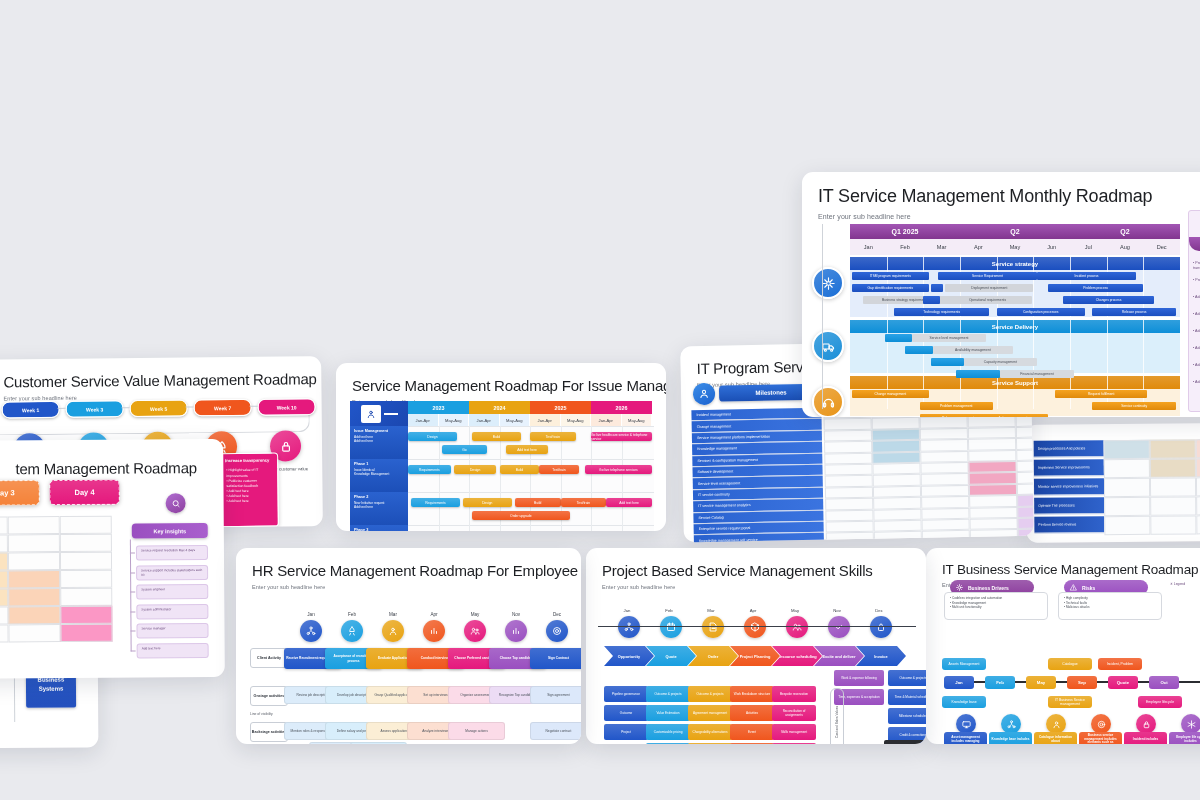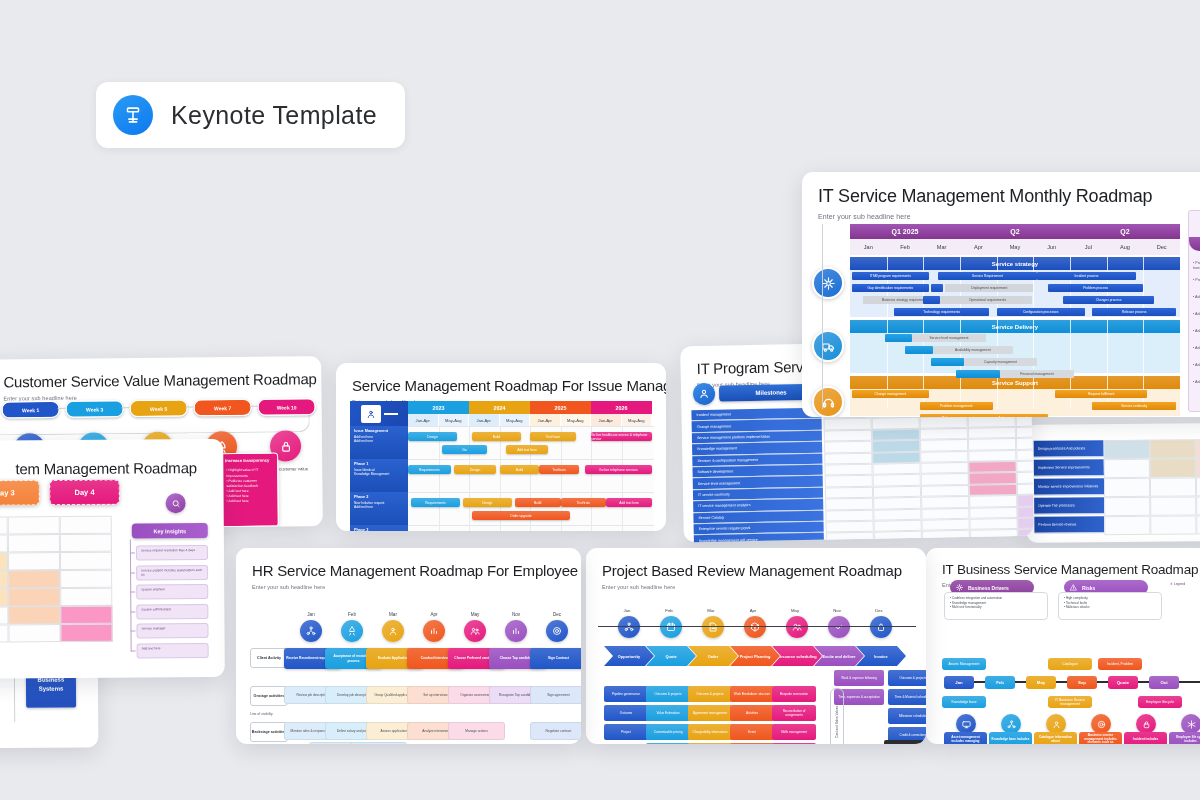--- a/index.html
+++ b/index.html
@@ -146,32 +146,20 @@
 
   
   svg{display:block;}
 </style>
 </head>
 <body>
 
 <div class="stage">
 
   <div class="hero">
-    <div class="badge">
-      <span class="badge-ic">
-        <svg width="22" height="22" viewBox="0 0 24 24" fill="none" stroke="#fff" stroke-width="1.7" stroke-linecap="round">
-          <rect x="6" y="4.5" width="12" height="4" rx="1"></rect>
-          <path d="M12 8.5v8"></path>
-            <path d="M7.5 16.5h9"></path>
-            <path d="M12 16.5v3"></path>
-          <path d="M8 19.5h8"></path>
-        </svg>
-      </span>
-      <span class="badge-txt">Keynote Template</span>
-    </div>
   </div>
 
   <div class="card" id="card10">
     <div class="inner" style="padding:0">
       <div style="position:absolute;left:118px;top:22px;width:50px;height:56px;background:linear-gradient(180deg,#2b5fd0,#2450bd);border-radius:2px;color:#fff;font-size:6px;font-weight:bold;display:flex;align-items:center;justify-content:center;text-align:center;line-height:1.5;box-shadow:0 1px 3px rgba(0,0,0,.25)">Support Business Systems</div>
       <div style="position:absolute;left:106px;top:10px;width:1px;height:82px;background:#cfd3d9"></div>
     </div>
   </div>
 
   <div class="card" id="card9">
@@ -670,21 +658,21 @@
           <div class="h-box" style="left: 200px; top: 140px; height: 18px; background: rgb(251, 219, 232); color: rgb(73, 80, 89); border: 0.6px solid rgba(0, 0, 0, 0.07);">Manage actions</div>
           <div class="h-box" style="left: 282px; top: 140px; height: 18px; background: rgb(220, 232, 250); color: rgb(73, 80, 89); border: 0.6px solid rgba(0, 0, 0, 0.07);">Negotiate contract</div>
           <div class="h-box" style="left: 60.6px; top: 160px; height: 16px; background: rgb(220, 236, 250); color: rgb(73, 80, 89); border: 0.6px solid rgba(0, 0, 0, 0.07);">Describe Needed skills</div>
           <div class="h-box" style="left: 101.6px; top: 160px; height: 16px; background: rgb(216, 238, 251); color: rgb(73, 80, 89); border: 0.6px solid rgba(0, 0, 0, 0.07);">Describe salary and perks</div>
         </div>
     </div>
   </div>
 
   <div class="card" id="card7">
     <div class="inner">
-      <div class="s-title">Project Based Review Management Roadmap</div>
+      <div class="s-title">Project Based Service Management Skills</div>
       <div class="s-sub">Enter your sub headline here</div>
       <div id="c7body" style="position:absolute;left:12px;top:32px;right:10px;bottom:8px">
           <div class="p-mo" style="left: 14px;">Jan</div>
           <div class="p-ic circ" style="left: 20px; background: linear-gradient(150deg, rgb(82, 123, 213), rgb(33, 86, 201)); box-shadow: rgba(0, 0, 0, 0.22) 0px 1px 3px;">
             <svg width="12" height="12" viewBox="0 0 24 24" fill="none" stroke="#fff" stroke-width="1.8" stroke-linecap="round" stroke-linejoin="round">
               <circle cx="12" cy="6" r="2.2"></circle>
               <circle cx="6.5" cy="17" r="2.2"></circle>
               <circle cx="17.5" cy="17" r="2.2"></circle>
               <path d="M12 8.2v3.3M10.6 13l-2.6 2.3M13.4 13l2.6 2.3"></path>
             </svg>

